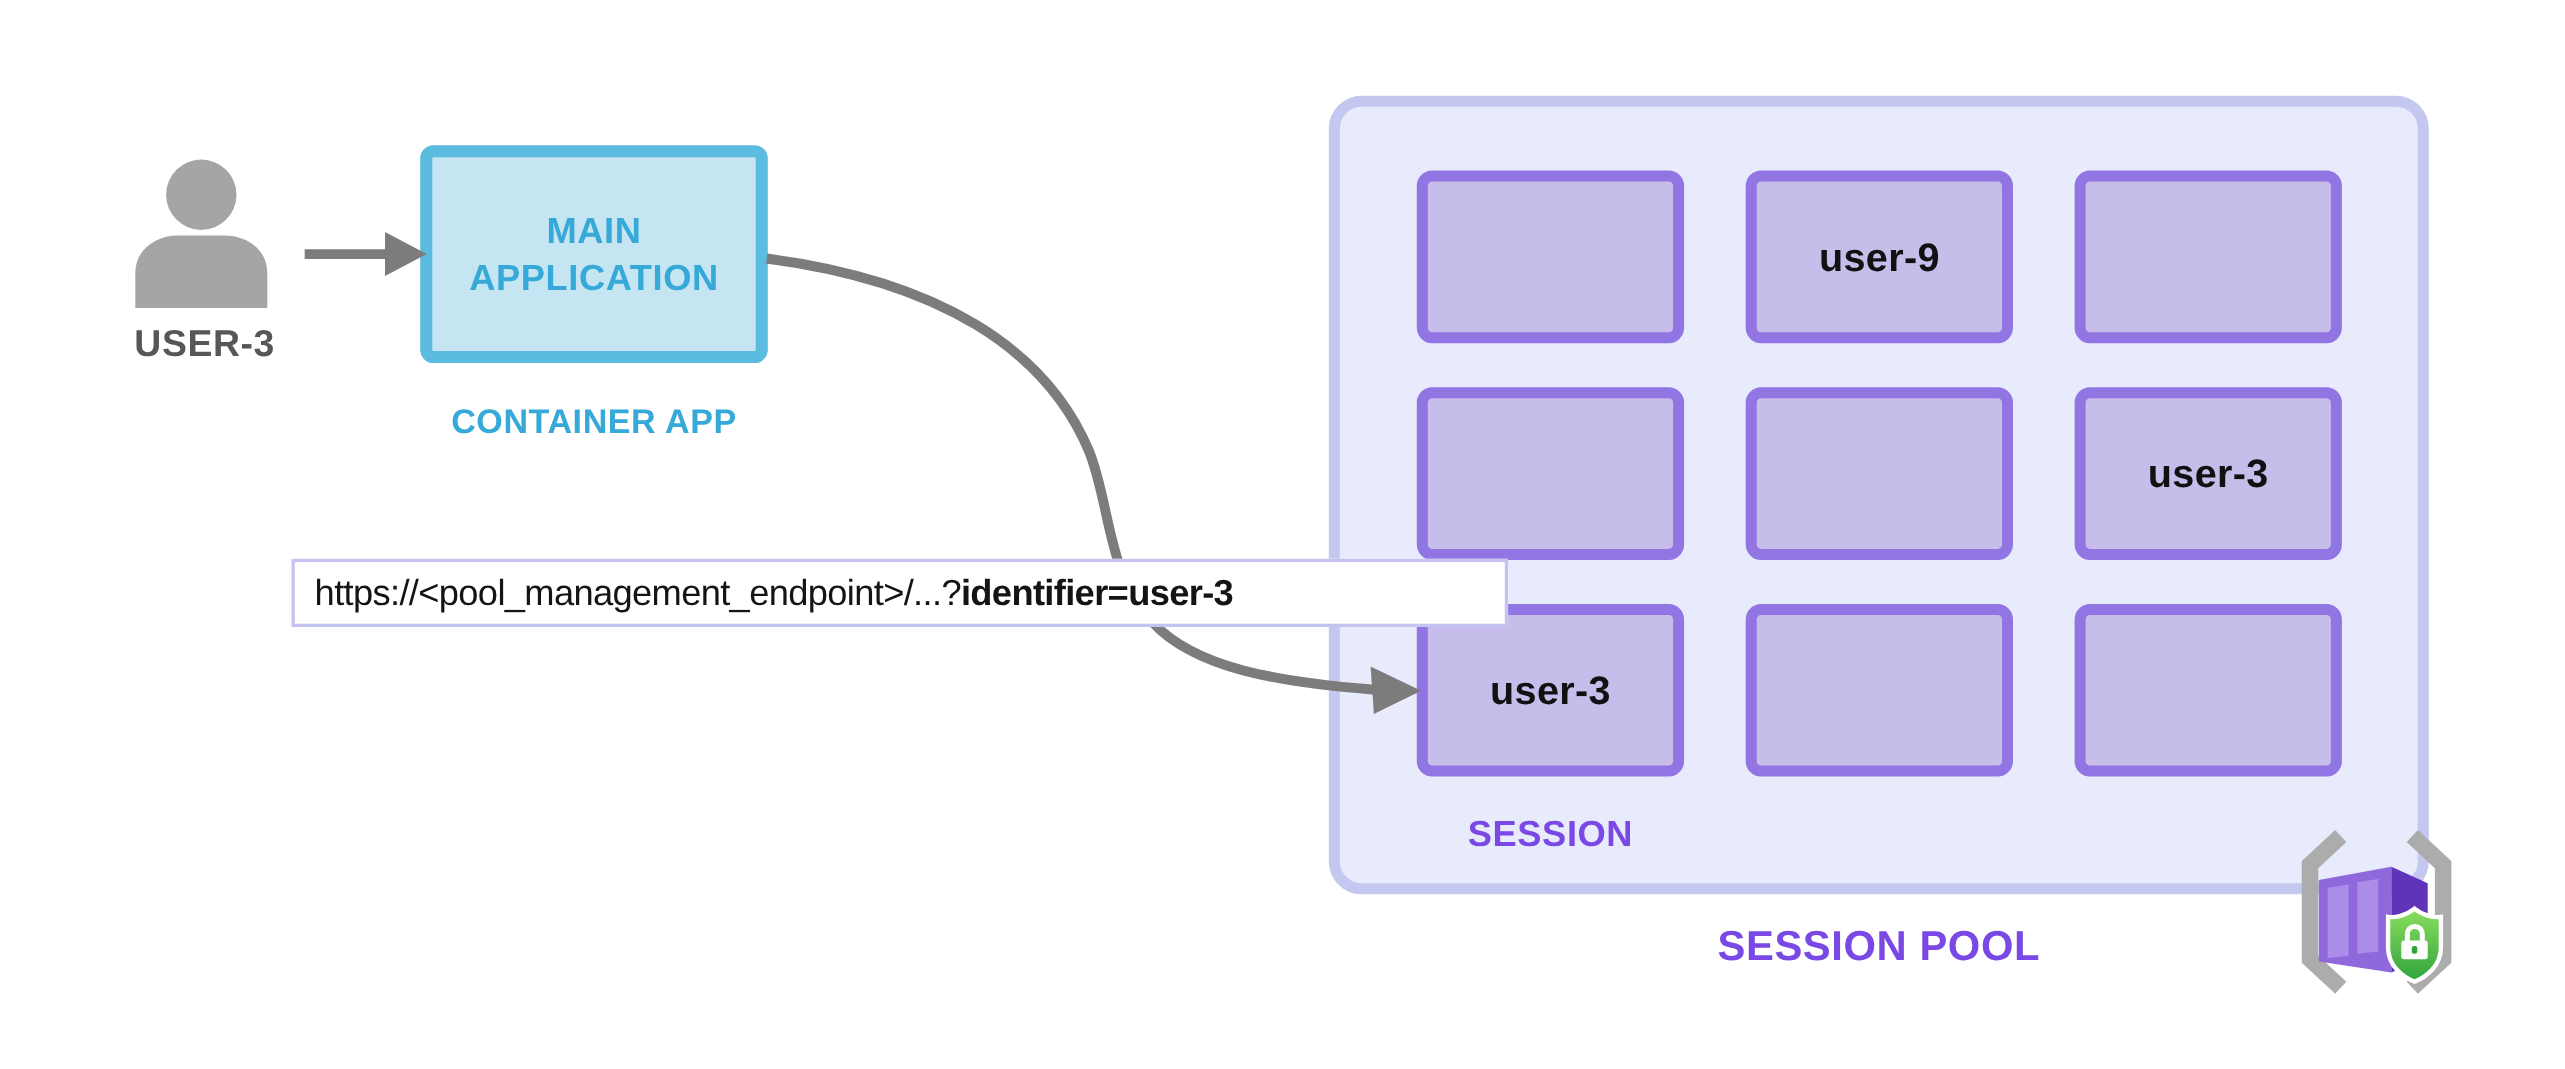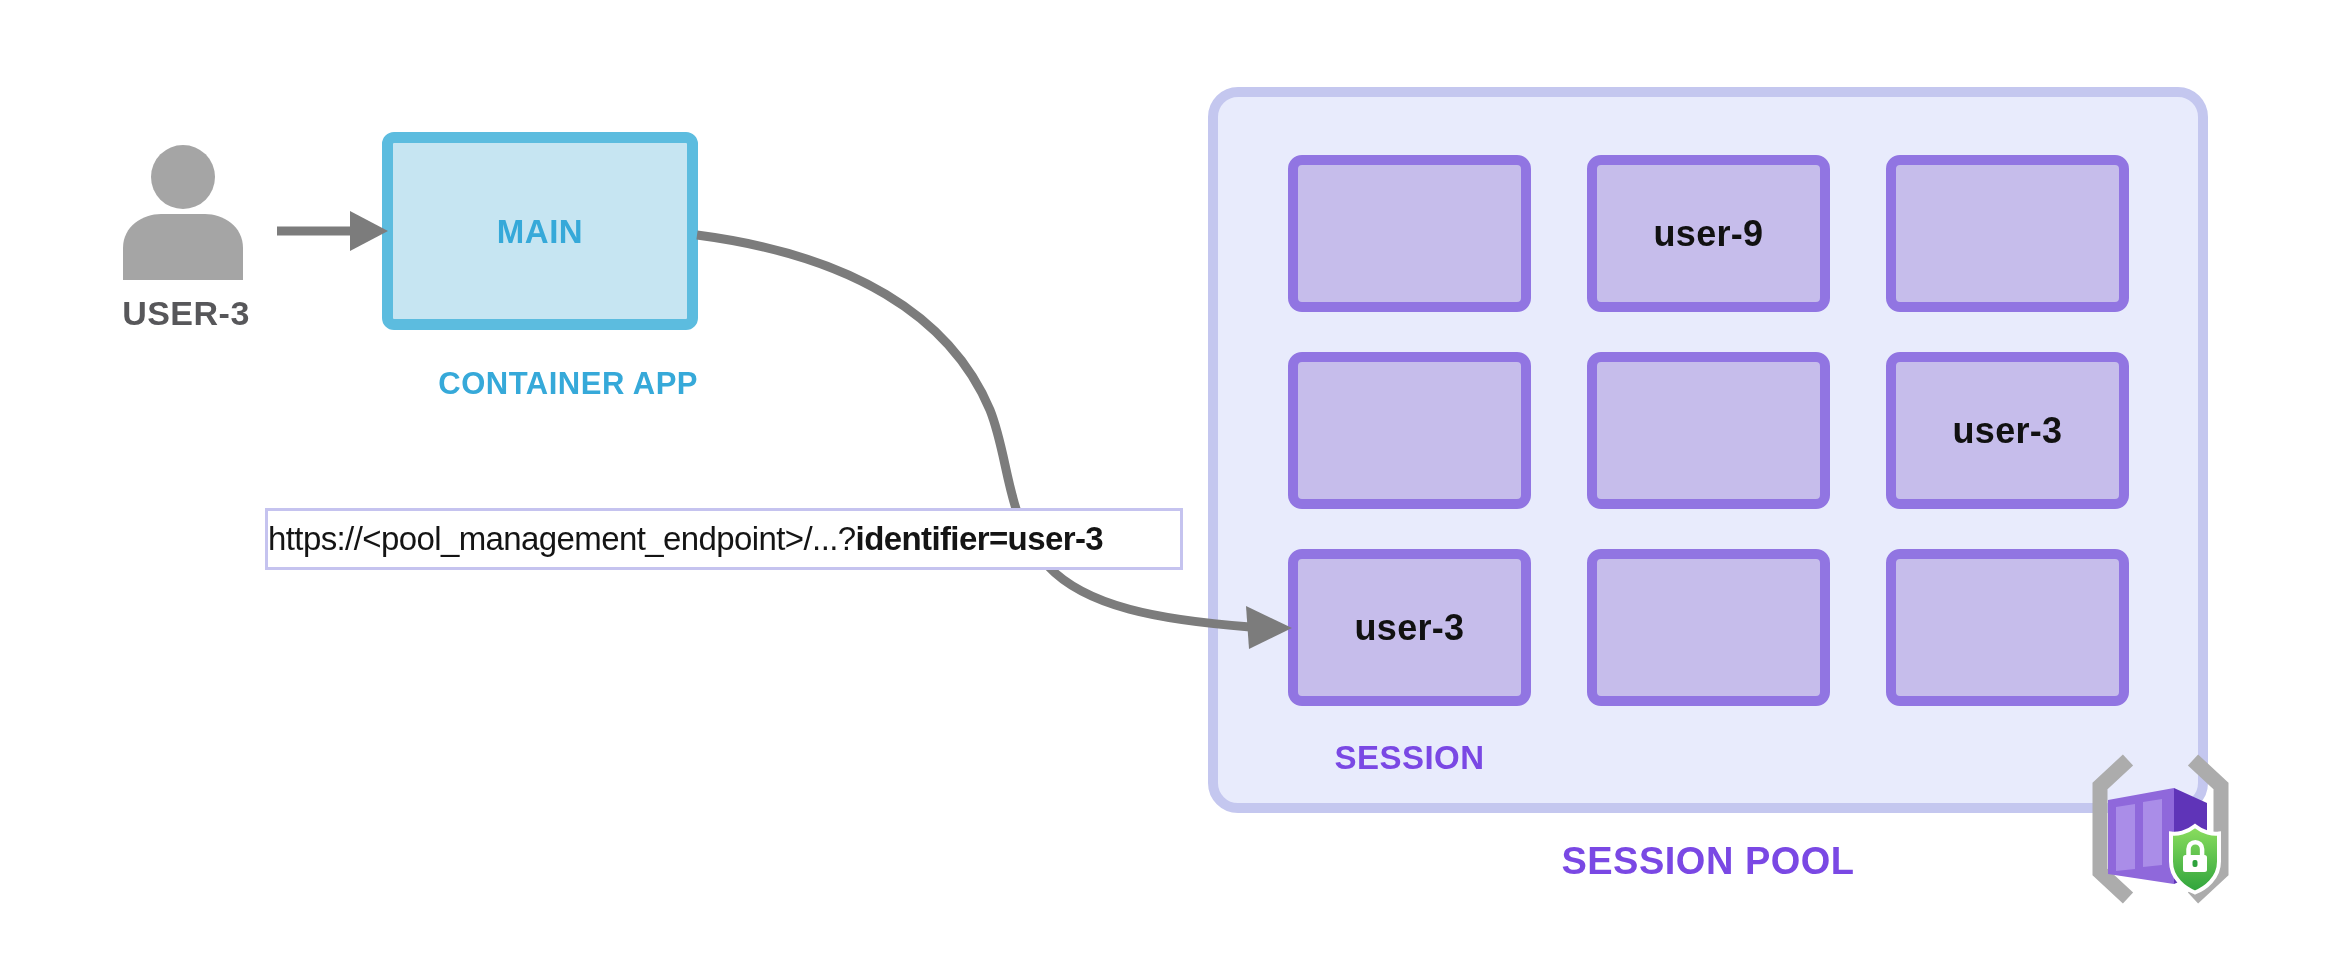--- a/index.html
+++ b/index.html
@@ -33,33 +33,34 @@
     border-radius:12px;
     display:flex;flex-direction:column;align-items:center;justify-content:center;
     z-index:2;
   }
   .main-app-line{
     font-size:33px;font-weight:700;color:#36A9D9;
     line-height:43px;letter-spacing:0.5px;text-align:center;
   }
   .container-app-label{
     left:382px;top:366px;width:316px;
-    text-align:right;
+    text-align:center;
     font-size:31px;font-weight:700;color:#36A9D9;
     letter-spacing:0.5px;
   }
 
   
   .url-box{
-    left:265px;top:508px;width:918px;height:62px;
+    left:265px;top:508px;width:1106px;height:62px;
     box-sizing:border-box;
     background:#ffffff;
     border:3px solid #C5C3EF;
     z-index:4;
     display:flex;align-items:center;
+    padding-left:18px;
     white-space:nowrap;
   }
   .url-text{font-size:33px;color:#141414;letter-spacing:-0.6px;}
   .url-text b{font-weight:700;}
 
   
   .session-pool{
     left:1208px;top:87px;width:1000px;height:726px;
     box-sizing:border-box;
     background:#E8EBFC;
@@ -118,20 +119,21 @@
   </svg>
 
   <svg class="abs user-figure" viewBox="0 0 134 140">
     <circle cx="67" cy="35" r="32" fill="#A5A5A5"></circle>
     <path d="M7,138 L7,106 C7,84 27,72 45,72 L89,72 C107,72 127,84 127,106 L127,138 Z" fill="#A5A5A5"></path>
   </svg>
   <div class="abs user-label">USER-3</div>
 
   <div class="abs main-app-box">
     <div class="main-app-line">MAIN</div>
+    <div class="main-app-line">APPLICATION</div>
   </div>
   <div class="abs container-app-label">CONTAINER APP</div>
 
   <div class="abs url-box">
     <span class="url-text"><span>https://&lt;pool_management_endpoint&gt;/...?</span><b>identifier=user-3</b></span>
   </div>
 
   <div class="abs session-pool">
     <div class="session-grid">
       <div class="session-box">

